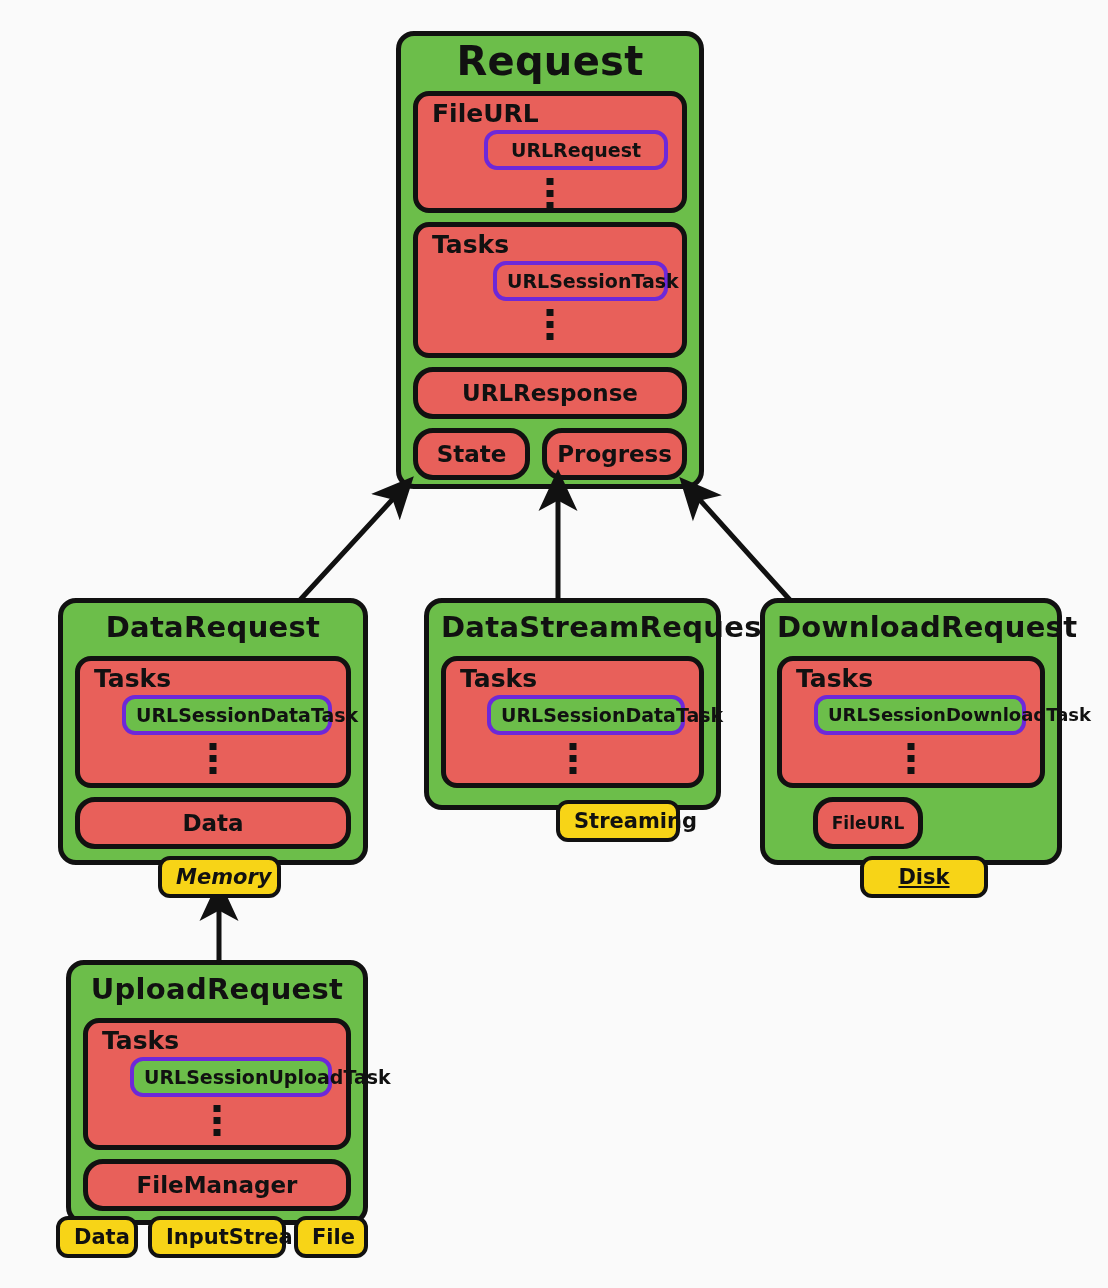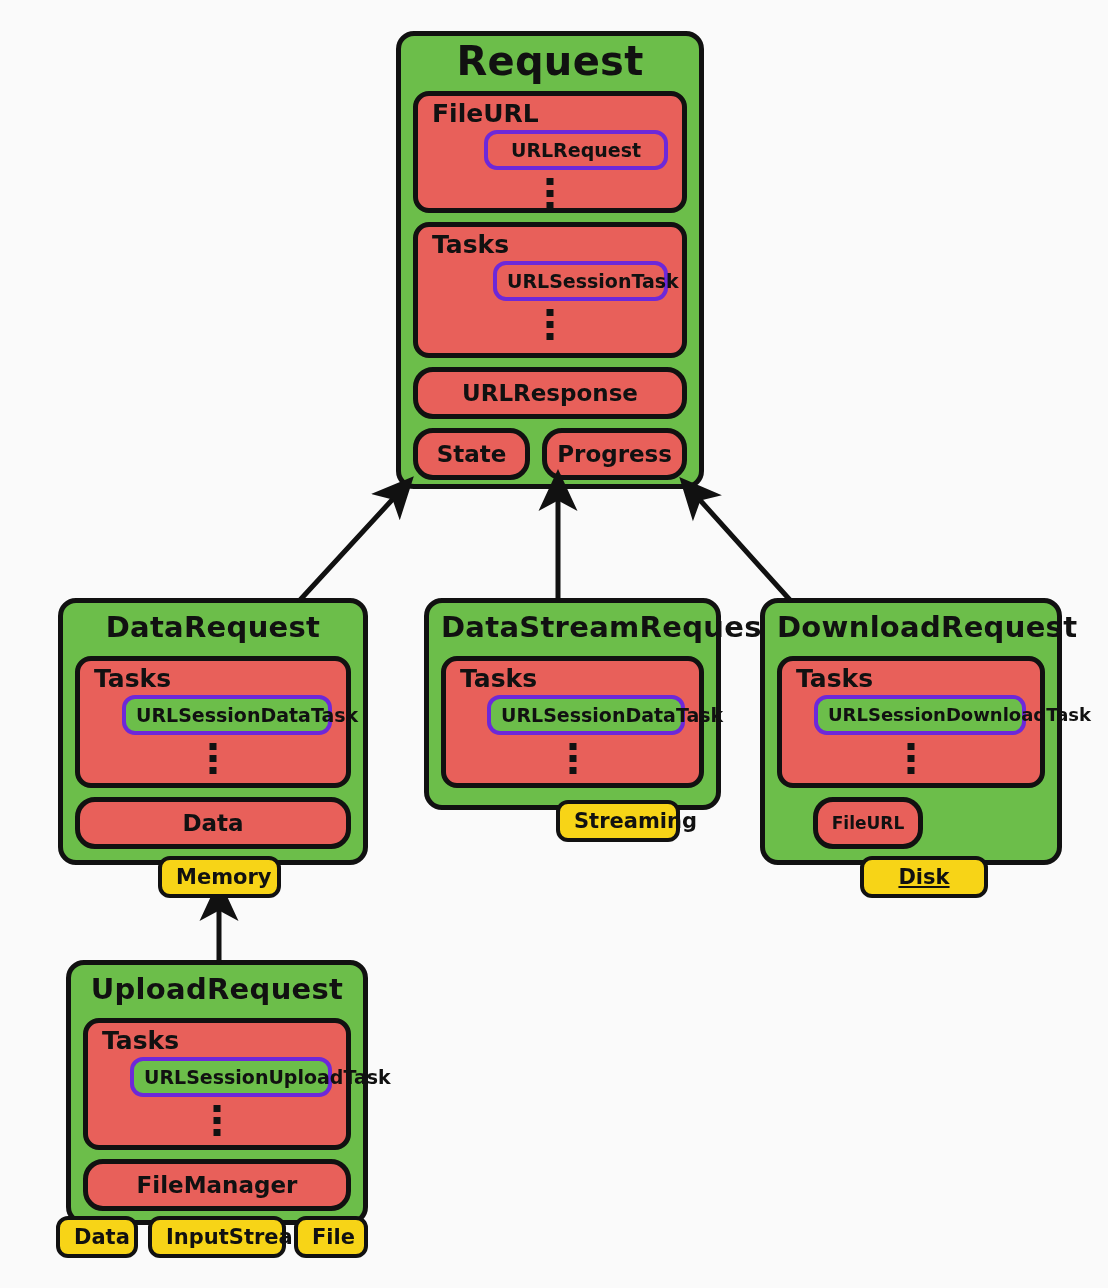--- a/index.html
+++ b/index.html
@@ -227,21 +227,21 @@
       </div>
       <div class="vdots">
         <i></i>
           <i></i>
           <i></i>
       </div>
     </div>
 
     <div class="prop">Data</div>
   </div>
-  <div class="badge" style="left:158px; top:856px; width:123px;">Memory</div>
+  <div class="badge" style="left:158px; top:856px; width:123px;font-style:italic;">Memory</div>
 
   <div class="node green cls" style="left:424px; top:598px; width:297px; height:212px;">
     <div class="node-title">DataStreamRequest</div>
 
     <div class="group" style="height:132px;">
       <div class="group-title">Tasks</div>
       <div style="display:flex;">
         <div class="pill green" style="width:198px;">URLSessionDataTask</div>
       </div>
       <div class="vdots">

